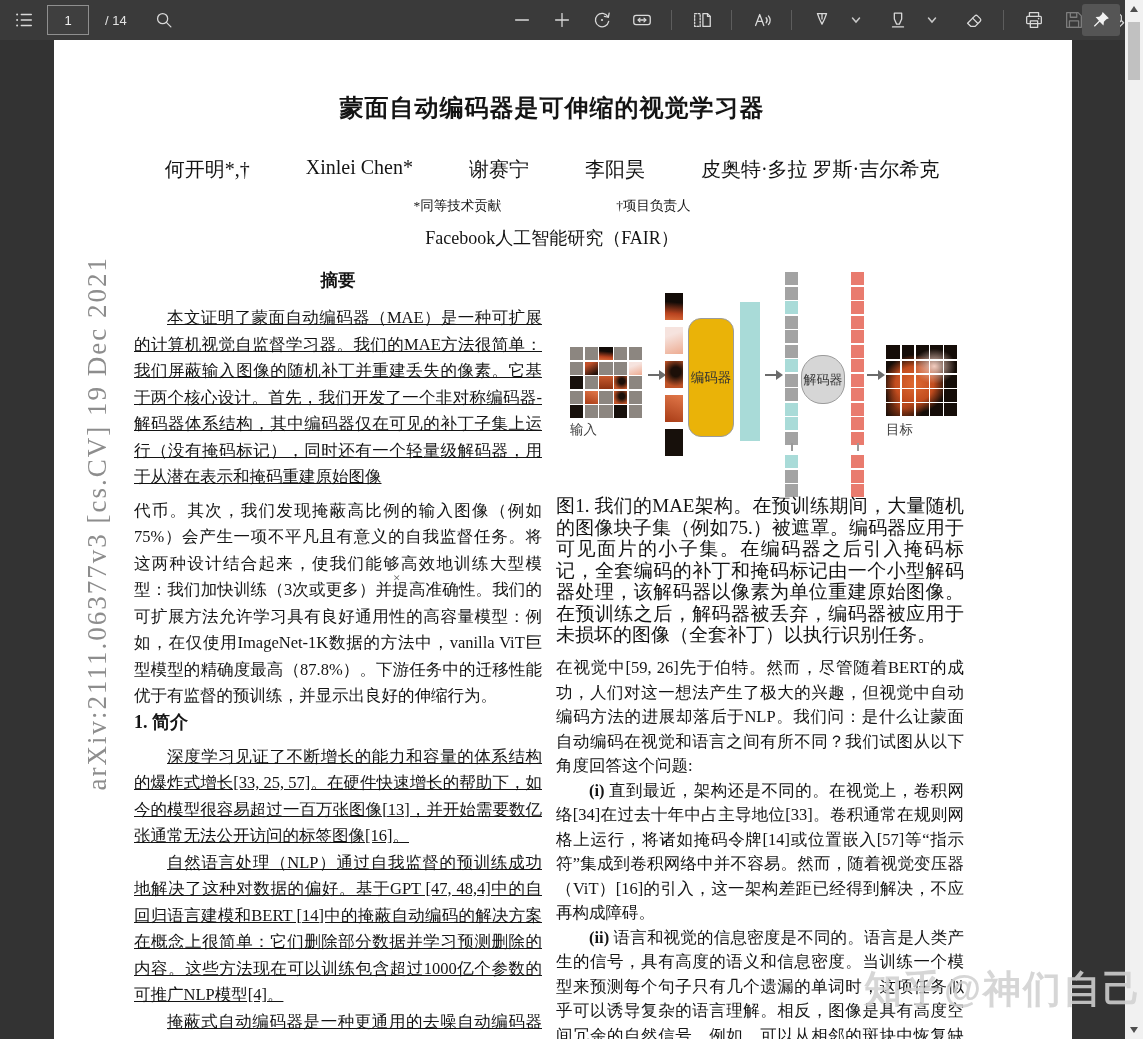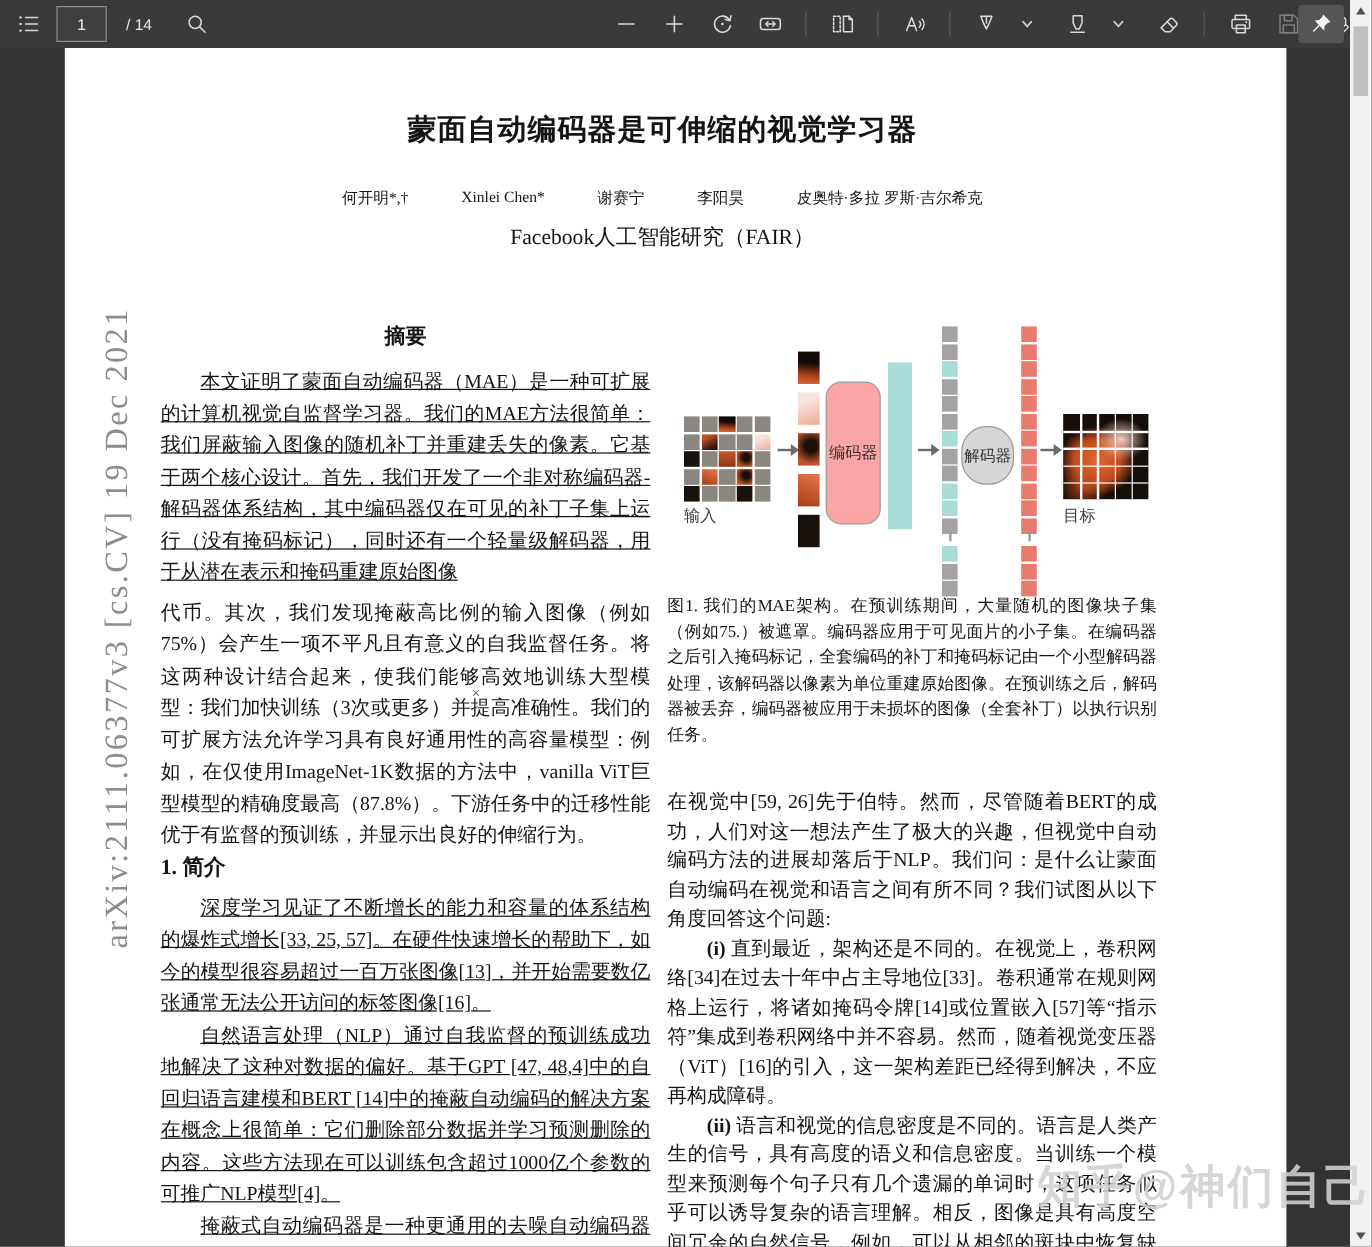--- a/index.html
+++ b/index.html
@@ -32,46 +32,46 @@
   .sb-thumb{position:absolute;left:3px;top:22px;width:12px;height:58px;background:#c1c1c1;}
 
   
   .page{position:absolute;left:54px;top:40px;width:1018px;height:999px;background:#fff;overflow:hidden;z-index:1;
         font-family:"Liberation Serif","DejaVu Serif",serif;color:#141414;}
   .arxiv{position:absolute;left:28px;top:216px;height:620px;}
   .arxiv span{display:inline-block;writing-mode:vertical-rl;transform:rotate(180deg);font-size:27px;color:#8d8d8d;letter-spacing:2px;white-space:nowrap;}
 
   .title-block{position:absolute;left:80px;top:52px;width:836px;text-align:center;}
   .doc-title{font-size:24px;font-weight:bold;letter-spacing:1px;}
-  .authors{margin-top:32px;display:flex;justify-content:center;gap:44px;font-size:13px;}
+  .authors{margin-top:32px;display:flex;justify-content:center;gap:56px;font-size:20px;}
   .footnotes{margin-top:14px;display:flex;justify-content:center;gap:115px;font-size:13.5px;}
   .affiliation{margin-top:11px;font-size:18px;}
 
   .col-left{position:absolute;left:80px;top:228px;width:408px;}
   .abs-head{text-align:center;font-size:17.5px;font-weight:bold;}
   .para{font-size:16.5px;line-height:26.5px;text-align:justify;margin:0;}
   .para.indent{text-indent:2em;text-decoration:underline;}
   .mt14{margin-top:13px;} .mt6{margin-top:7px;} .mt30{margin-top:30px;} .mt10{margin-top:10px;}
   .sec-head{font-size:18px;font-weight:bold;margin:0;}
 
-  .fig-caption{position:absolute;left:502px;top:455px;width:408px;font-size:14px;line-height:21.5px;text-align:justify;}
+  .fig-caption{position:absolute;left:502px;top:455px;width:408px;font-size:19px;line-height:21.5px;text-align:justify;}
   .col-right{position:absolute;left:502px;top:616px;width:408px;}
   .rpara{font-size:16.5px;line-height:24.5px;text-align:justify;margin:0;}
   .rpara.indent{text-indent:2em;}
 
   .artifact-x{position:absolute;left:339px;top:530px;font-size:13px;color:#555;}
 
   
   .figure{position:absolute;left:502px;top:225px;width:410px;height:230px;}
   .fig-label{position:absolute;font-size:13.5px;color:#3c3c3c;text-align:left;}
   .input-grid{position:absolute;left:14px;top:82px;width:72px;height:71px;display:grid;grid-template-columns:repeat(5,1fr);grid-template-rows:repeat(5,1fr);gap:1.5px;}
   .input-grid div{width:100%;height:100%;}
   .patch-strip{position:absolute;left:109px;top:28px;width:18px;display:flex;flex-direction:column;gap:7px;}
   .patch-strip div{width:18px;height:27px;}
-  .enc-box{position:absolute;left:132px;top:53px;width:44px;height:117px;background:#fca5a5;border:1px solid #9b9b9b;border-radius:13px;display:flex;align-items:center;justify-content:center;font-size:13.5px;color:#333;}
+  .enc-box{position:absolute;left:132px;top:53px;width:44px;height:117px;background:#eab308;border:1px solid #9b9b9b;border-radius:13px;display:flex;align-items:center;justify-content:center;font-size:13.5px;color:#333;}
   .teal-bar{position:absolute;left:184px;top:37px;width:20px;height:139px;background:#a9dbd8;}
   .dec-box{position:absolute;left:245px;top:90px;width:42px;height:47px;background:#d6d6d6;border:1px solid #9b9b9b;border-radius:21px;display:flex;align-items:center;justify-content:center;font-size:13px;color:#333;}
   .tok-col{position:absolute;width:13px;display:flex;flex-direction:column;gap:1.5px;}
   .tok-col div{width:13px;height:13px;}
   .tok-dash{position:absolute;width:1.5px;height:8px;background:#9a9a9a;}
   .arrow{position:absolute;top:105px;width:18px;height:10px;}
   .arrow .shaft{position:absolute;left:0;top:4px;width:12px;height:2px;background:#6b6b6b;}
   .arrow .head{position:absolute;right:0;top:0;width:0;height:0;border-top:5px solid transparent;border-bottom:5px solid transparent;border-left:7px solid #6b6b6b;}
   .target-img{position:absolute;left:330px;top:80px;width:71px;height:71px;
       background:
@@ -235,20 +235,24 @@
 
   <div class="title-block">
     <div class="doc-title">蒙面自动编码器是可伸缩的视觉学习器</div>
     <div class="authors">
         <span>何开明*,†</span>
         <span>Xinlei Chen*</span>
         <span>谢赛宁</span>
         <span>李阳昊</span>
         <span>皮奥特·多拉 罗斯·吉尔希克</span>
       </div>
+    <div class="footnotes">
+        <span>*同等技术贡献</span>
+        <span>†项目负责人</span>
+      </div>
     <div class="affiliation">Facebook人工智能研究（FAIR）</div>
   </div>
 
   <div class="col-left">
     <div class="abs-head">摘要</div>
     <p class="para indent mt14">本文证明了蒙面自动编码器（MAE）是一种可扩展的计算机视觉自监督学习器。我们的MAE方法很简单：我们屏蔽输入图像的随机补丁并重建丢失的像素。它基于两个核心设计。首先，我们开发了一个非对称编码器-解码器体系结构，其中编码器仅在可见的补丁子集上运行（没有掩码标记），同时还有一个轻量级解码器，用于从潜在表示和掩码重建原始图像</p>
     <p class="para mt6">代币。其次，我们发现掩蔽高比例的输入图像（例如75%）会产生一项不平凡且有意义的自我监督任务。将这两种设计结合起来，使我们能够高效地训练大型模型：我们加快训练（3次或更多）并提高准确性。我们的可扩展方法允许学习具有良好通用性的高容量模型：例如，在仅使用ImageNet-1K数据的方法中，vanilla ViT巨型模型的精确度最高（87.8%）。下游任务中的迁移性能优于有监督的预训练，并显示出良好的伸缩行为。</p>
     <p class="sec-head mt30">1. 简介</p>
     <p class="para indent mt10">深度学习见证了不断增长的能力和容量的体系结构的爆炸式增长[33, 25, 57]。在硬件快速增长的帮助下，如今的模型很容易超过一百万张图像[13]，并开始需要数亿张通常无法公开访问的标签图像[16]。</p>
     <p class="para indent">自然语言处理（NLP）通过自我监督的预训练成功地解决了这种对数据的偏好。基于GPT [47, 48,4]中的自回归语言建模和BERT [14]中的掩蔽自动编码的解决方案在概念上很简单：它们删除部分数据并学习预测删除的内容。这些方法现在可以训练包含超过1000亿个参数的可推广NLP模型[4]。</p>

